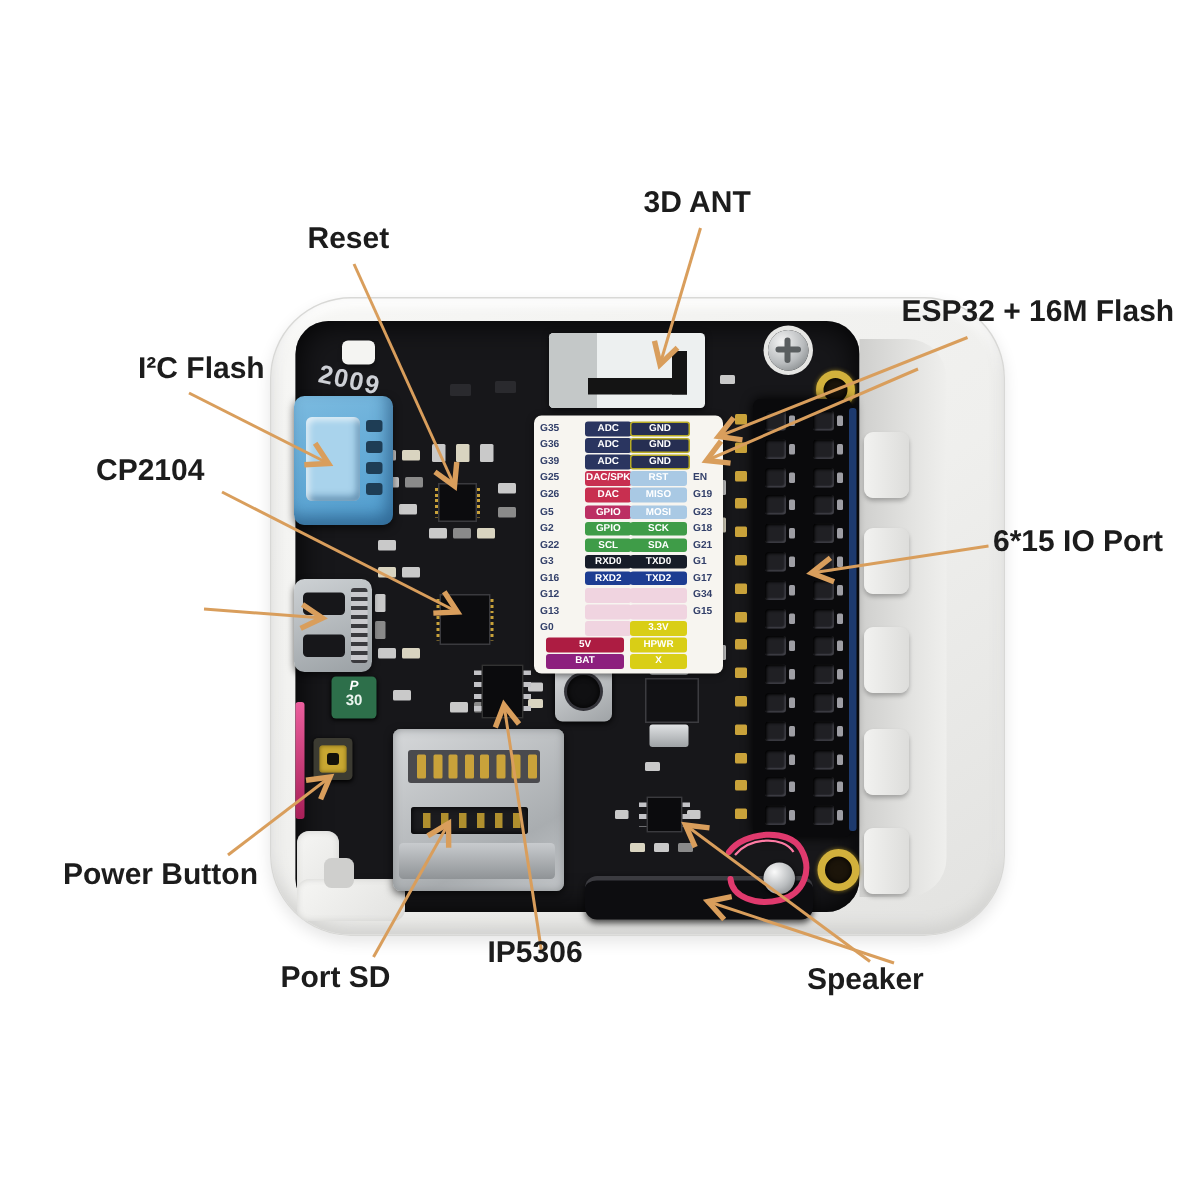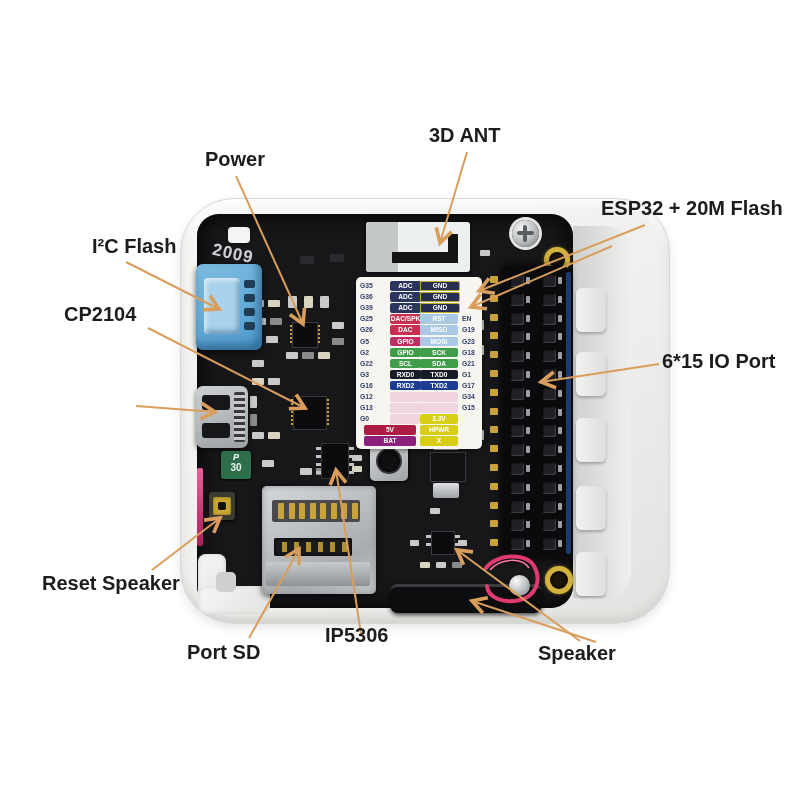--- a/index.html
+++ b/index.html
@@ -344,27 +344,27 @@
       <line x1="136" y1="406" x2="215" y2="412" marker-end="url(#ah)"></line>
       <line x1="659" y1="364" x2="541" y2="382" marker-end="url(#ah)"></line>
       <line x1="152" y1="570" x2="220" y2="518" marker-end="url(#ah)"></line>
       <line x1="249" y1="638" x2="299" y2="549" marker-end="url(#ah)"></line>
       <line x1="361" y1="634" x2="336" y2="470" marker-end="url(#ah)"></line>
       <line x1="580" y1="641" x2="457" y2="550" marker-end="url(#ah)"></line>
       <line x1="596" y1="642" x2="472" y2="601" marker-end="url(#ah)"></line>
     </g>
   </svg>
 
-  <div class="callout" style="left:205px;top:148px">Power</div>
+  <div class="callout" style="left:205px;top:148px">Reset</div>
   <div class="callout" style="left:429px;top:124px">3D ANT</div>
-  <div class="callout" style="left:601px;top:197px">ESP32 + 20M Flash</div>
+  <div class="callout" style="left:601px;top:197px">ESP32 + 16M Flash</div>
   <div class="callout" style="left:92px;top:235px">I²C Flash</div>
   <div class="callout" style="left:64px;top:303px">CP2104</div>
   <div class="callout" style="left:662px;top:350px">6*15 IO Port</div>
-  <div class="callout" style="left:42px;top:572px">Reset Speaker</div>
+  <div class="callout" style="left:42px;top:572px">Power Button</div>
   <div class="callout" style="left:187px;top:641px">Port SD</div>
   <div class="callout" style="left:325px;top:624px">IP5306</div>
   <div class="callout" style="left:538px;top:642px">Speaker</div>
 <div class="castellation" style="left: 490px; top: 276px;"></div>
     <div class="castellation" style="left: 490px; top: 294.8px;"></div>
     <div class="castellation" style="left: 490px; top: 313.6px;"></div>
     <div class="castellation" style="left: 490px; top: 332.4px;"></div>
     <div class="castellation" style="left: 490px; top: 351.2px;"></div>
     <div class="castellation" style="left: 490px; top: 370px;"></div>
     <div class="castellation" style="left: 490px; top: 388.8px;"></div>

